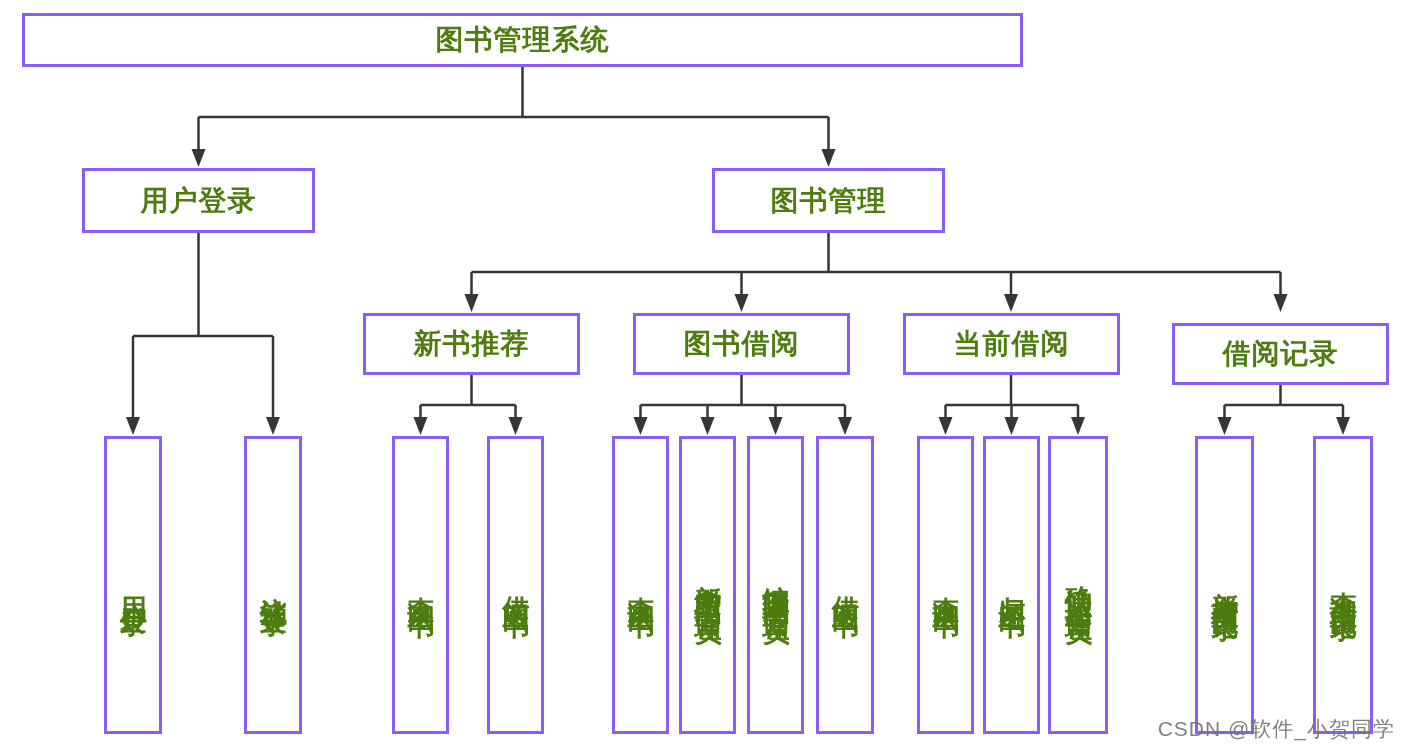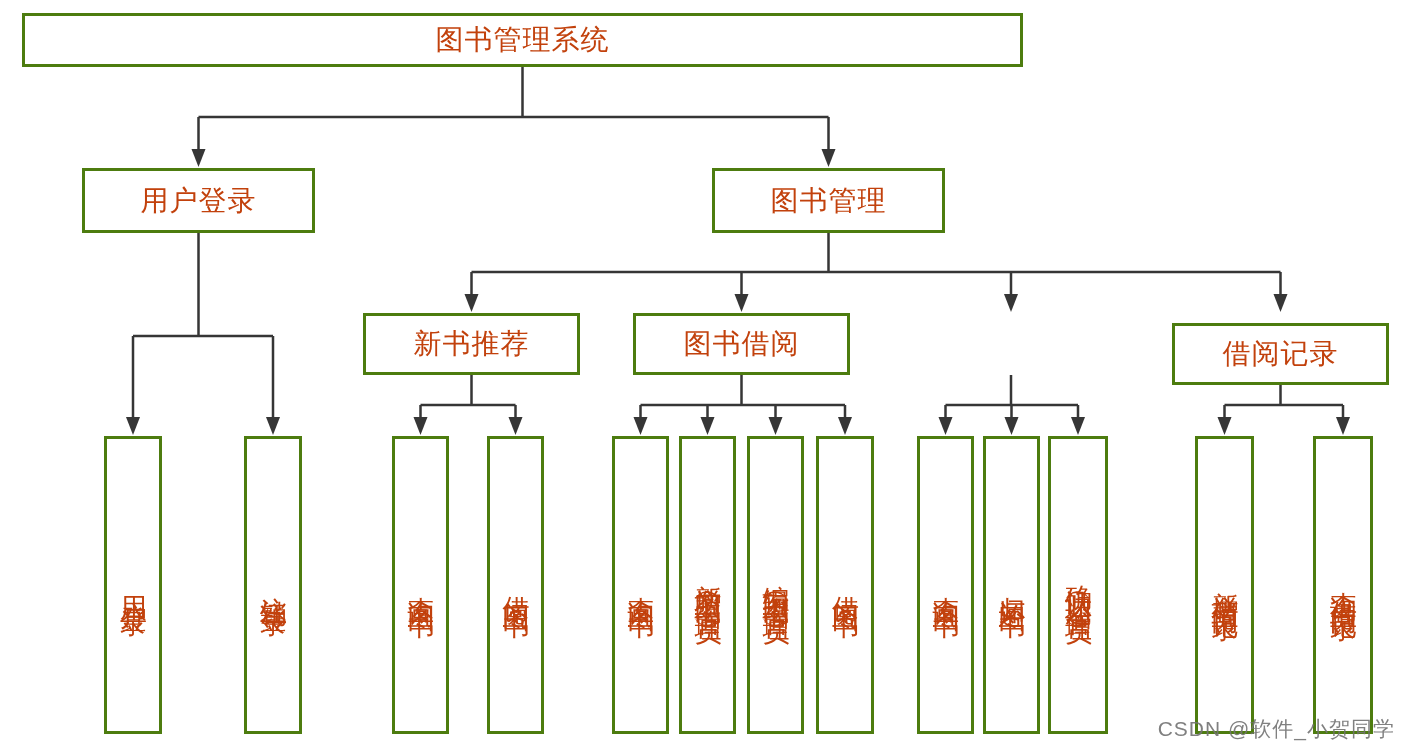--- a/index.html
+++ b/index.html
@@ -13,27 +13,28 @@
   }
   .wires {
     position: absolute;
     left: 0; top: 0;
     width: 1405px; height: 747px;
     pointer-events: none;
   }
   .node {
     position: absolute;
     box-sizing: border-box;
-    border: 3px solid #4d7c0f;
+    border: 3px solid #8b5cf6;
     background: #ffffff;
-    color: #c2410c;
+    color: #4d7c0f;
     display: flex;
     align-items: center;
     justify-content: center;
     text-align: center;
+    font-weight: bold;
   }
   .node.h {
     font-size: 28px;
     letter-spacing: 1px;
     white-space: nowrap;
   }
   .node.v {
     font-size: 27px;
     line-height: 1;
     writing-mode: vertical-lr;
@@ -98,20 +99,21 @@
     </g>
   </svg>
 
   <div class="node h" style="left:22px; top:13px; width:1001px; height:54px;">图书管理系统</div>
 
   <div class="node h" style="left:82px; top:168px; width:233px; height:65px;">用户登录</div>
   <div class="node h" style="left:712px; top:168px; width:233px; height:65px;">图书管理</div>
 
   <div class="node h" style="left:633px; top:313px; width:217px; height:62px;">图书借阅</div>
   <div class="node h" style="left:363px; top:313px; width:217px; height:62px;">新书推荐</div>
+  <div class="node h" style="left:903px; top:313px; width:217px; height:62px;">当前借阅</div>
   <div class="node h" style="left:1172px; top:323px; width:217px; height:62px;">借阅记录</div>
 
   <div class="node v" style="left:104px; top:436px; width:58px; height:298px;">用户登录</div>
   <div class="node v" style="left:244px; top:436px; width:58px; height:298px;">注销登录</div>
 
   <div class="node v" style="left:392px; top:436px; width:57px; height:298px;">查询图书</div>
   <div class="node v" style="left:487px; top:436px; width:57px; height:298px;">借阅图书</div>
 
   <div class="node v" style="left:612px; top:436px; width:57px; height:298px;">查询图书</div>
   <div class="node v" style="left:679px; top:436px; width:57px; height:298px;">新增图书（管理员）</div>

